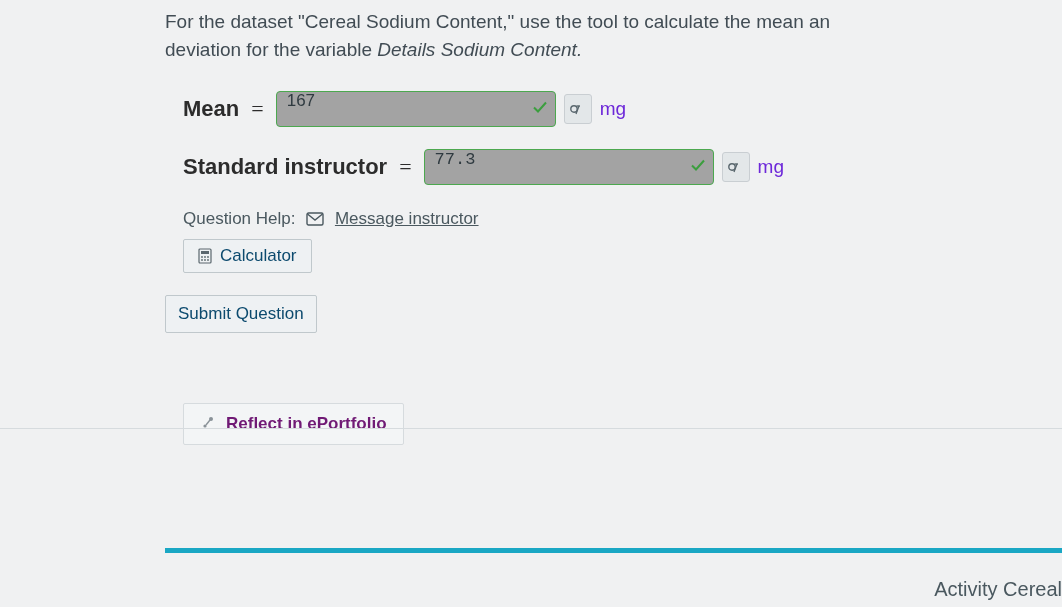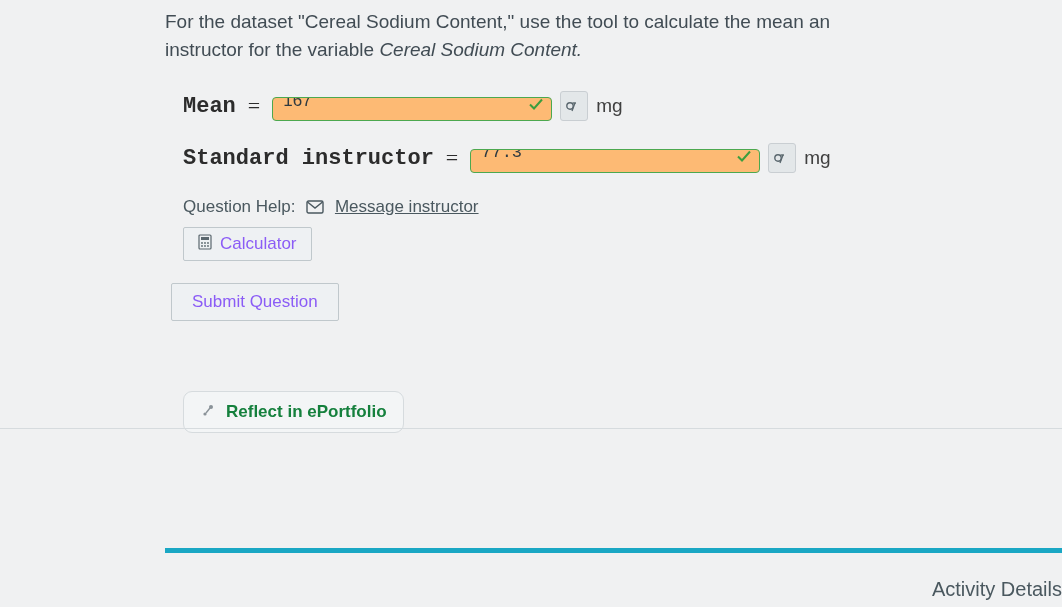--- a/index.html
+++ b/index.html
@@ -23,37 +23,37 @@
     max-width: 900px;
   }
   .prompt .italic { font-style: italic; }
   .answer-row {
     display: flex;
     align-items: center;
     margin-bottom: 22px;
     padding-left: 18px;
   }
   .label {
-    font-family: Liberation Mono, monospace;
+    font-family: Liberation Sans, sans-serif;
     font-size: 22px;
     font-weight: bold;
     color: #2c2c2c;
     margin-right: 12px;
   }
   .eq {
     font-family: "Times New Roman", Georgia, serif;
     font-size: 22px;
     color: #2c2c2c;
     margin-right: 12px;
   }
   .answer-input {
-    height: 24px;
+    height: 36px;
     border: 1px solid #4ca84f;
     border-radius: 4px;
-    background: #fdba74;
+    background: #a3a3a3;
     padding: 0 34px 16px 10px;
     font-size: 17px;
     color: #2f3a40;
     outline: none;
   }
   .input-wrap {
     position: relative;
     display: inline-block;
   }
   .check {
@@ -73,21 +73,21 @@
     height: 30px;
     background: #e3e7e9;
     border: 1px solid #c9ced2;
     border-radius: 3px;
     margin-left: 8px;
     color: #5a676e;
     font-size: 15px;
   }
   .unit {
     font-size: 19px;
-    color: #404040;
+    color: #6d28d9;
     margin-left: 8px;
   }
   .help-row {
     padding-left: 18px;
     margin-top: 24px;
     font-size: 17px;
     color: #4a585f;
   }
   .help-link {
     color: #4a585f;
@@ -95,47 +95,48 @@
     margin-left: 4px;
   }
   .mail-icon {
     display:inline-block;
     vertical-align:-2px;
     margin-left:6px;
     margin-right:2px;
   }
   .btn {
     display: inline-flex;
+    align-items: center;
     gap: 8px;
     background: #eef1f3;
     border: 1px solid #c0c8cc;
-    color: #8b5cf6;
+    color: #0c4a6e;
     font-size: 17px;
     padding: 6px 14px;
     border-radius: 2px;
     cursor: pointer;
     margin-top: 8px;
   }
   .calc-btn { margin-left: 18px; }
-  .submit-btn { margin-left: 6px; margin-top: 22px; padding: 8px 20px; }
+  .submit-btn { margin-left: 0; margin-top: 22px; padding: 8px 12px; }
   .reflect-row {
     margin-top: 70px;
     padding-left: 18px;
   }
   .reflect-btn {
     display: inline-flex;
     align-items: center;
     gap: 10px;
     background: #f3f5f6;
     border: 1px solid #d6dbde;
-    color: #15803d;
+    color: #701a75;
     font-size: 17px;
     font-weight:600;
     padding: 10px 16px;
-    border-radius: 9px;
+    border-radius: 2px;
     cursor: pointer;
   }
   .hr-line {
     position:absolute;
     left:0; right:0;
     top: 428px;
     height:1px;
     background: #d6dbde;
   }
   .blue-bar {
@@ -157,21 +158,21 @@
   }
   .pin-icn { color:#8a9298; font-size:15px; }
 </style>
 </head>
 <body>
 
 <div class="content">
 
   <p class="prompt">
     <span>For the dataset "Cereal Sodium Content," use the tool to calculate the mean an</span><br>
-    <span>instructor for the variable </span><span class="italic">Cereal Sodium Content.</span>
+    <span>deviation for the variable </span><span class="italic">Details Sodium Content.</span>
   </p>
 
   <div class="answer-row">
     <span class="label">Mean</span>
     <span class="eq">=</span>
     <span class="input-wrap">
       <input class="answer-input" style="width: 280px;" value="167">
       <span class="check">
         <svg width="16" height="16" viewBox="0 0 16 16">
             <path d="M2 8 L6 12 L14 3" stroke="#3b9e3e" stroke-width="2" fill="none"></path>
@@ -250,13 +251,13 @@
           </svg>
       </span>
       <span>Reflect in ePortfolio</span>
     </button>
   </div>
 
 </div>
 
 <div class="hr-line"></div>
 <div class="blue-bar"></div>
-<div class="activity">Activity Details</div>
+<div class="activity">Activity Cereal</div>
 
 </body></html>

